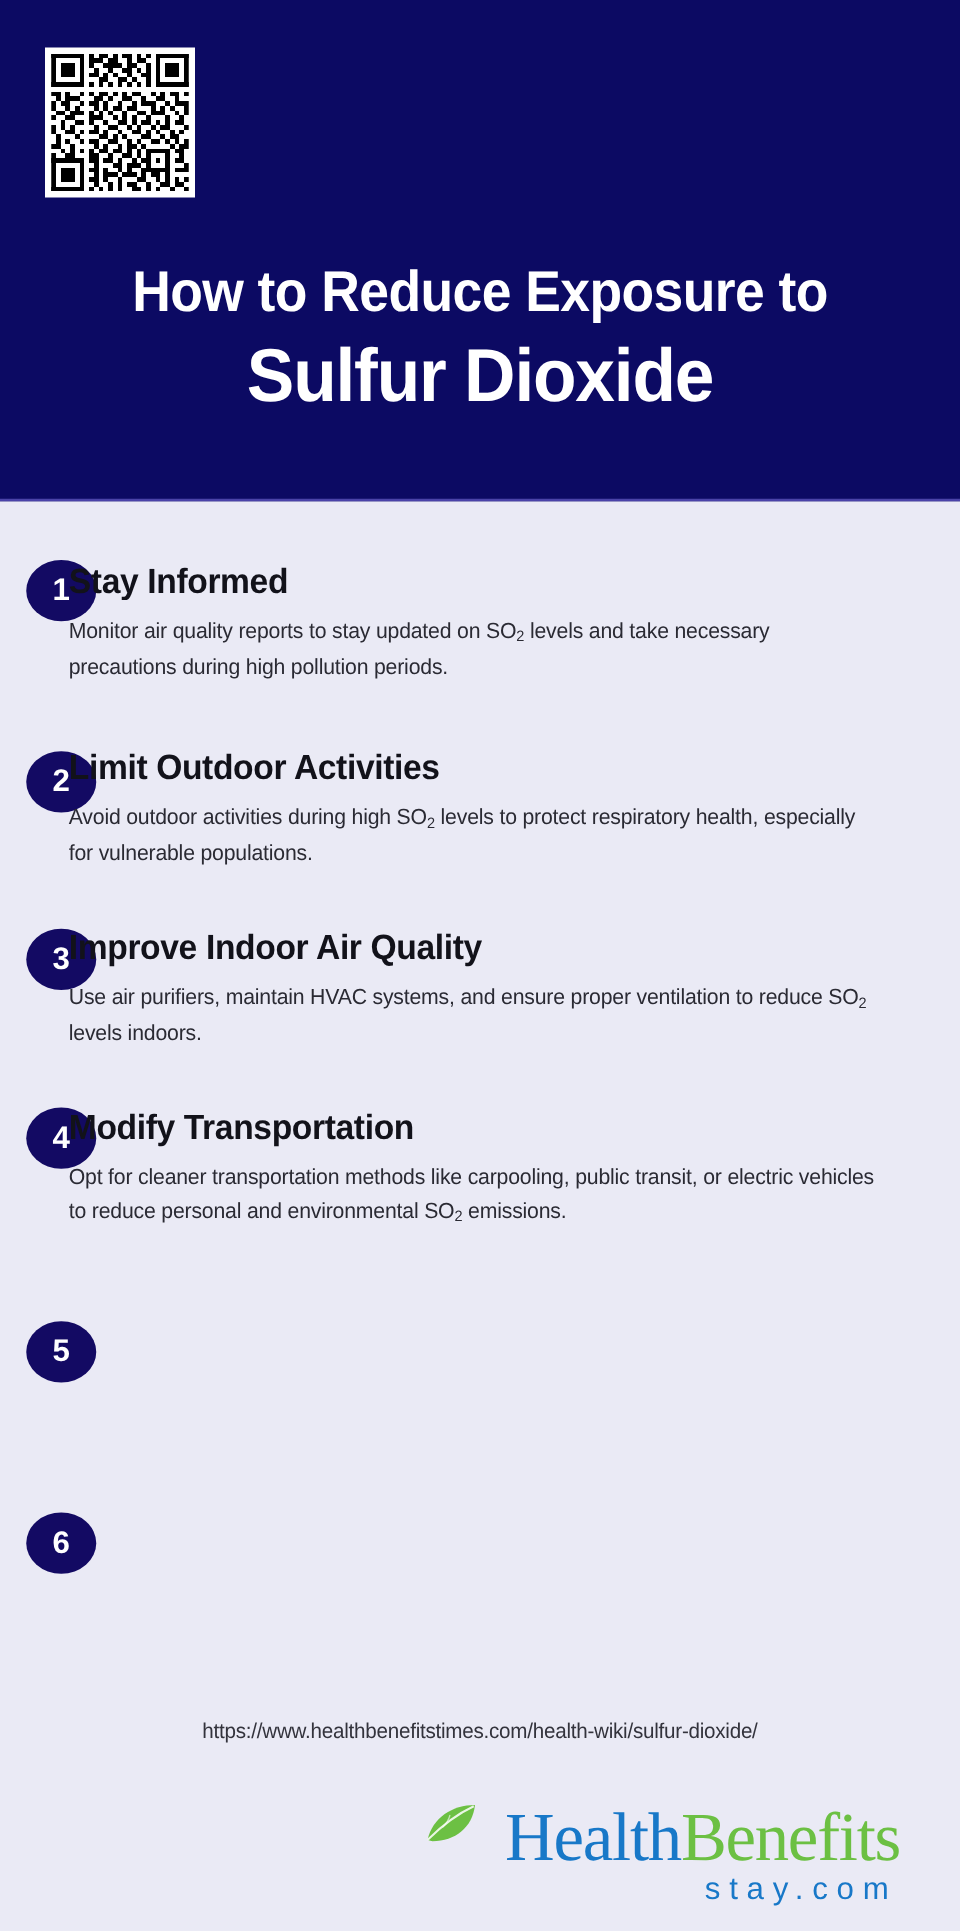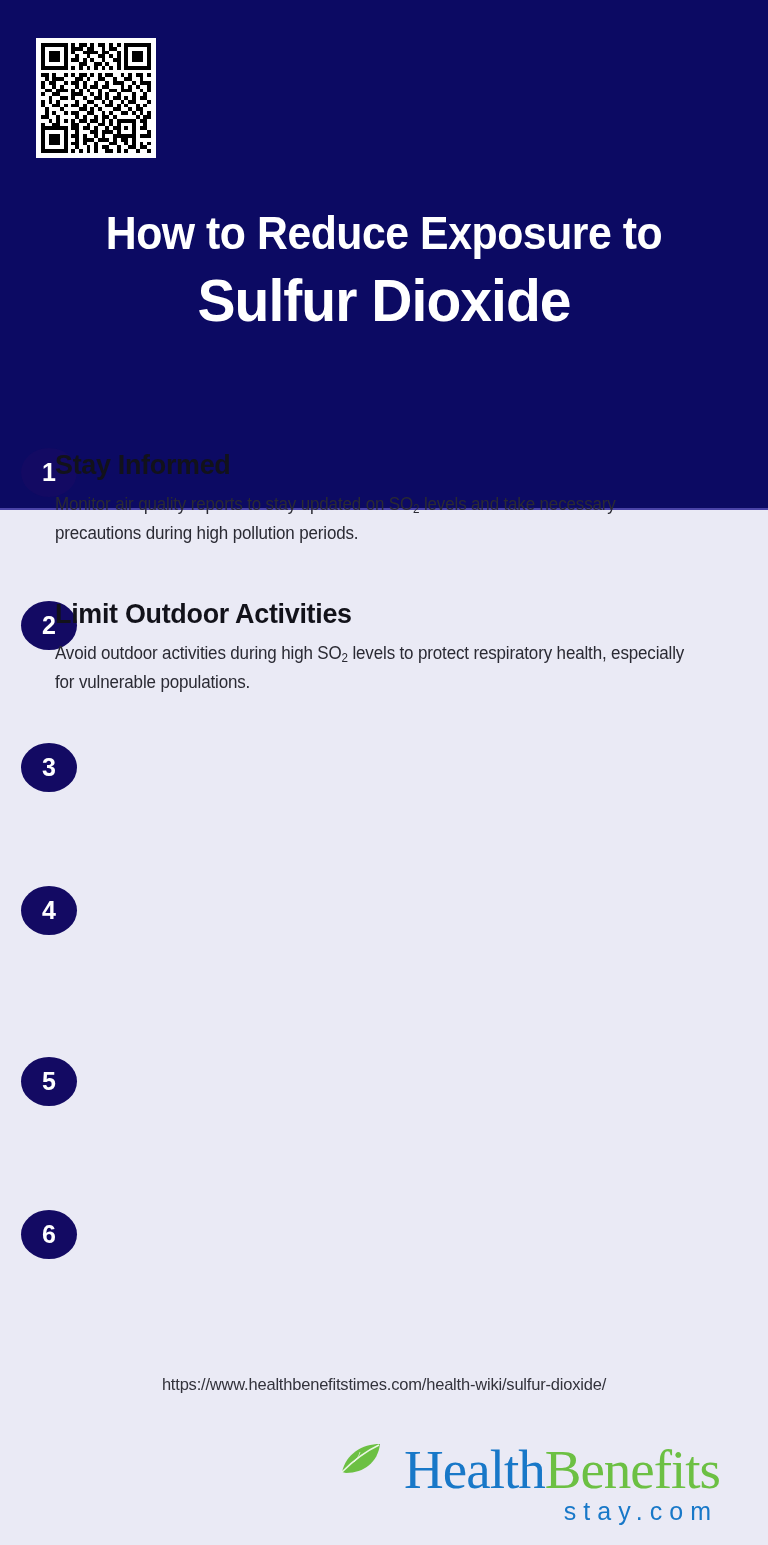--- a/index.html
+++ b/index.html
@@ -13,21 +13,21 @@
     font-family: "Liberation Sans", sans-serif;
     overflow: hidden;
     position: relative;
   }
 
   
   .header {
     position: absolute;
     top: 0; left: 0;
     width: 768px;
-    height: 510px;
+    height: 401px;
     background: #0c0a63;
     box-sizing: border-box;
     border-bottom: 2px solid #4a43a8;
   }
 
   .qr-wrap {
     position: absolute;
     left: 36px;
     top: 38px;
     width: 120px;
@@ -455,24 +455,32 @@
   <div class="step s2">
     <div class="badge">2</div>
     <div class="step-body">
       <div class="step-title">Limit Outdoor Activities</div>
       <div class="step-desc"><span>Avoid outdoor activities during high SO</span><sub>2</sub><span> levels to protect respiratory health, especially for vulnerable populations.</span></div>
     </div>
   </div>
 
   <div class="step s3">
     <div class="badge">3</div>
+    <div class="step-body">
+      <div class="step-title">Improve Indoor Air Quality</div>
+      <div class="step-desc"><span>Use air purifiers, maintain HVAC systems, and ensure proper ventilation to reduce SO</span><sub>2</sub><span> levels indoors.</span></div>
+    </div>
   </div>
 
   <div class="step s4">
     <div class="badge">4</div>
+    <div class="step-body">
+      <div class="step-title">Modify Transportation</div>
+      <div class="step-desc"><span>Opt for cleaner transportation methods like carpooling, public transit, or electric vehicles to reduce personal and environmental SO</span><sub>2</sub><span> emissions.</span></div>
+    </div>
   </div>
 
   <div class="step s5">
     <div class="badge">5</div>
   </div>
 
   <div class="step s6">
     <div class="badge">6</div>
   </div>
 

